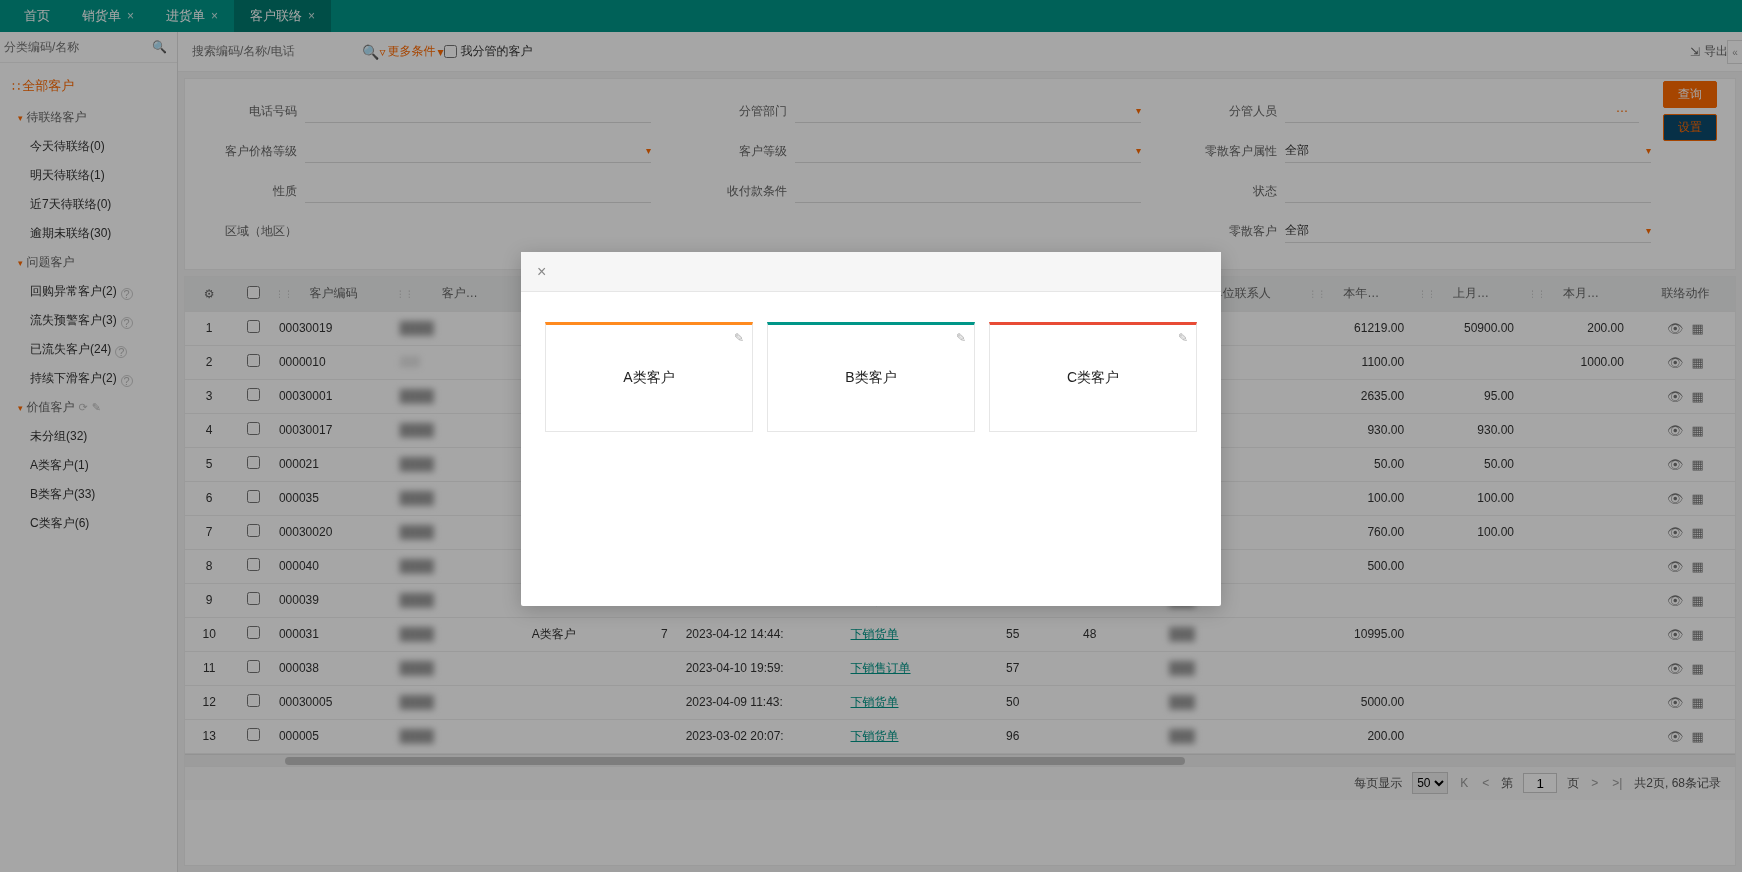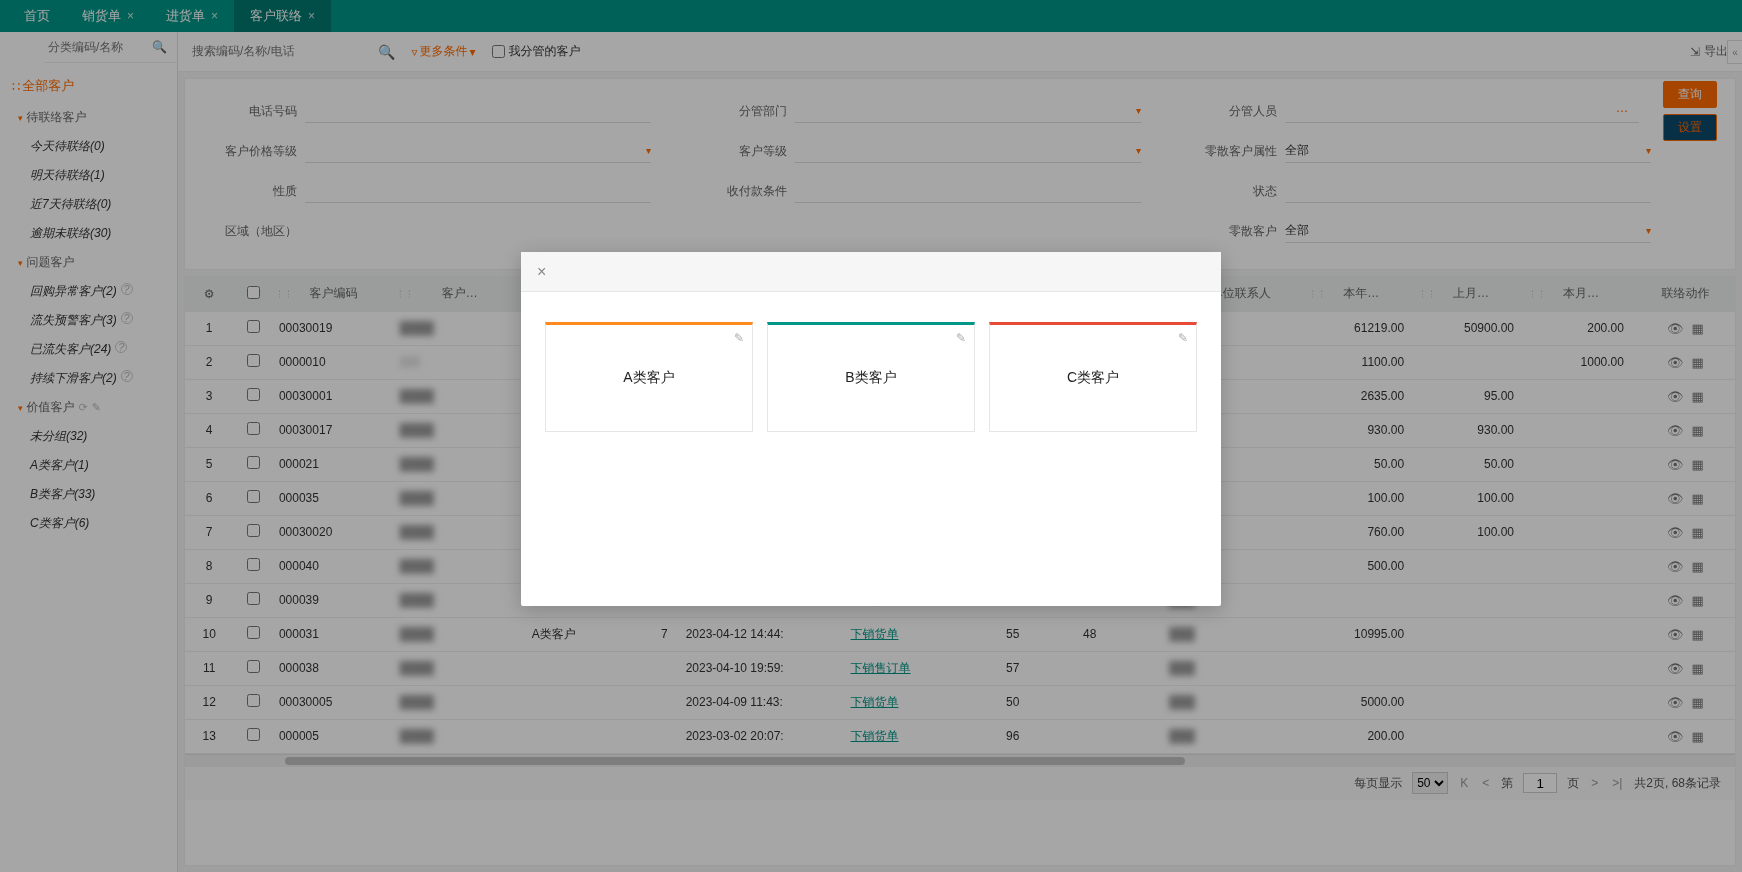--- a/index.html
+++ b/index.html
@@ -9,39 +9,39 @@
 .tab-bar { background: #009688; height: 32px; display: flex; align-items: stretch; padding-left: 8px; }
 .tab { padding: 0 16px; color: #fff; display: flex; align-items: center; cursor: pointer; position: relative; font-size: 13px; }
 .tab.active { background: #00786d; }
 .tab .close { margin-left: 6px; font-size: 12px; opacity: 0.8; }
 
 
 .main-wrap { display: flex; height: calc(100% - 32px); }
 
 
 .sidebar { width: 178px; background: #fff; border-right: 1px solid #e0e0e0; display: flex; flex-direction: column; }
-.sidebar-search { position: relative; padding: 8px 4px; border-bottom: 1px solid #eee; margin-left: 44px; }
+.sidebar-search { position: relative; padding: 8px 4px; border-bottom: 1px solid #eee; }
 .sidebar-search input { width: 100%; border: none; background: transparent; font-size: 12px; color: #999; outline: none; }
 .sidebar-search .sicon { position: absolute; right: 10px; top: 8px; color: #ff6a00; }
 .sidebar-collapse { position: absolute; right: -1px; top: 40px; width: 16px; height: 24px; border: 1px solid #ddd; background: #fff; display: flex; align-items: center; justify-content: center; color: #999; font-size: 10px; }
 
 .side-section { padding: 6px 0; }
 .side-root { padding: 8px 12px; color: #ff6a00; font-size: 13px; display: flex; align-items: center; gap: 4px; }
 .side-root .dots { letter-spacing: -2px; }
 .side-group { padding: 6px 18px; color: #666; font-size: 12px; display: flex; align-items: center; gap: 4px; cursor: pointer; }
 .side-group .caret { color: #ff6a00; font-size: 9px; }
-.side-item { padding: 6px 30px; color: #333; font-size: 12px; cursor: pointer; display: flex; align-items: flex-start; gap: 4px; font-style: italic; }
+.side-item { padding: 6px 30px; color: #333; font-size: 12px; cursor: pointer; display: flex; align-items: flex-end; gap: 4px; }
 .side-item .q { color: #bbb; font-size: 11px; border: 1px solid #ccc; border-radius: 50%; width: 12px; height: 12px; display: inline-flex; align-items: center; justify-content: center; line-height: 1; }
 .side-group .gicon { color: #bbb; font-size: 11px; }
 
 
 .content { flex: 1; display: flex; flex-direction: column; background: #f5f5f5; }
 
 
-.toolbar { height: 40px; background: #fff; border-bottom: 1px solid #eee; display: flex; align-items: center; padding: 0 14px; gap: 16px; }
+.toolbar { height: 40px; background: #fff; border-bottom: 1px solid #eee; display: flex; align-items: center; padding: 0 14px; }
 .toolbar input.search { width: 170px; border: none; border-bottom: 1px solid transparent; font-size: 12px; outline: none; color: #999; }
 .toolbar .ticon { color: #ff6a00; font-size: 14px; }
 .toolbar .moreq { color: #ff6a00; font-size: 12px; display: flex; align-items: center; gap: 2px; }
 .toolbar .chk { display: flex; align-items: center; gap: 4px; color: #333; }
 .toolbar .chk input { width: 13px; height: 13px; }
 .toolbar .export { margin-left: auto; color: #666; display: flex; align-items: center; gap: 4px; }
 
 
 .filter-panel { background: #fff; padding: 12px 0 18px 0; margin: 6px 6px 0 6px; border: 1px solid #eee; }
 .filter-row { display: flex; align-items: center; height: 40px; }

